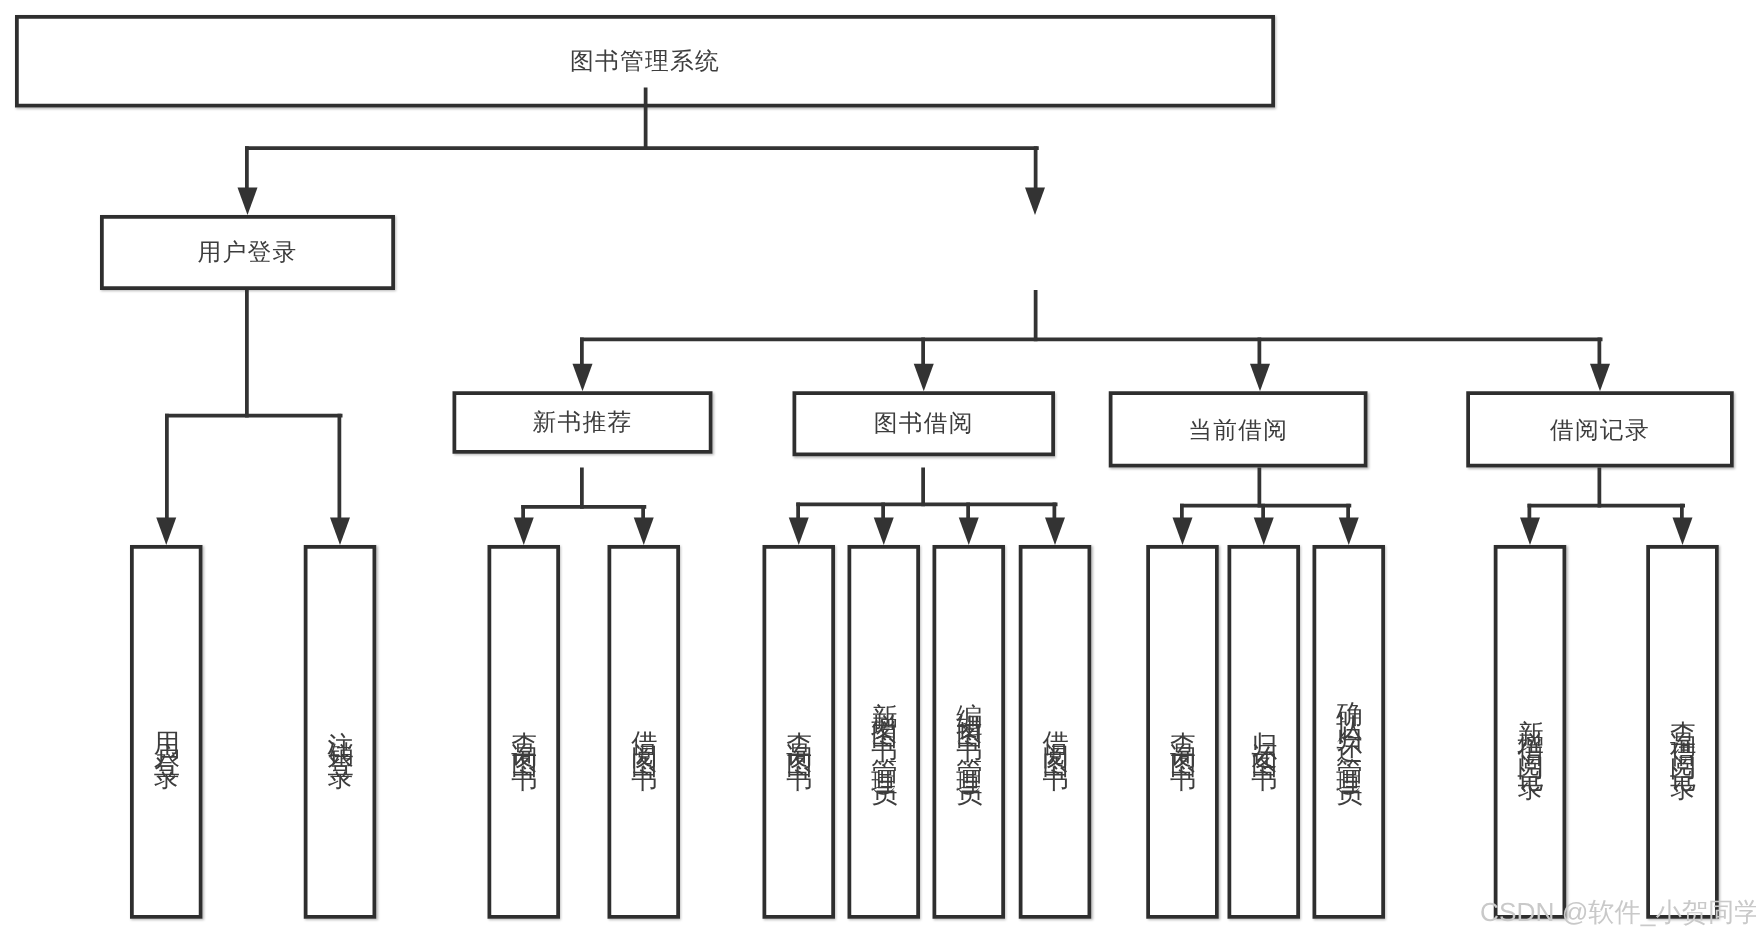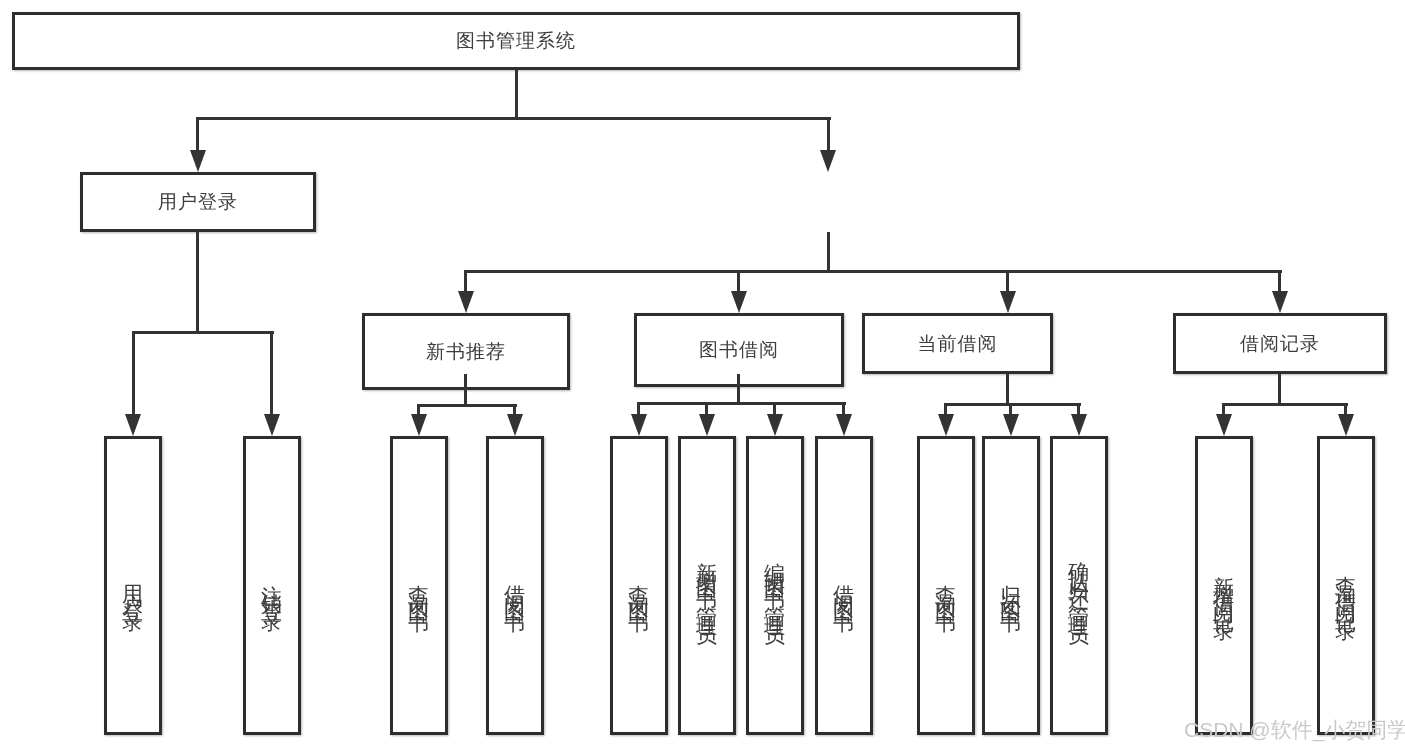--- a/index.html
+++ b/index.html
@@ -34,21 +34,21 @@
   .watermark{
     position:absolute;left:1184px;top:716px;z-index:10;
     color:var(--wm);font-size:21px;white-space:nowrap;
   }
 </style>
 </head>
 <body>
 
 <div class="canvas">
 
-  <div class="node h" style="left:12px;top:12px;width:1008px;height:58px;text-align:right;">图书管理系统</div>
+  <div class="node h" style="left:12px;top:12px;width:1008px;height:74px;text-align:right;">图书管理系统</div>
 
   <div class="line" style="left:515px;top:70px;width:3px;height:48px;"></div>
   <div class="line" style="left:196px;top:117px;width:635px;height:3px;"></div>
   <div class="line" style="left:196px;top:117px;width:3px;height:36px;"></div>
   <div class="line" style="left:827px;top:117px;width:3px;height:36px;"></div>
   <div class="arrow" style="left:190px;top:150px;"></div>
   <div class="arrow" style="left:820px;top:150px;"></div>
 
   <div class="node h" style="left:80px;top:172px;width:236px;height:60px;">用户登录</div>
 
@@ -63,23 +63,23 @@
   <div class="line" style="left:464px;top:270px;width:818px;height:3px;"></div>
   <div class="line" style="left:464px;top:270px;width:3px;height:23px;"></div>
   <div class="line" style="left:737px;top:270px;width:3px;height:23px;"></div>
   <div class="line" style="left:1006px;top:270px;width:3px;height:23px;"></div>
   <div class="line" style="left:1278px;top:270px;width:3px;height:23px;"></div>
   <div class="arrow" style="left:458px;top:291px;"></div>
   <div class="arrow" style="left:731px;top:291px;"></div>
   <div class="arrow" style="left:1000px;top:291px;"></div>
   <div class="arrow" style="left:1272px;top:291px;"></div>
 
-  <div class="node h" style="left:362px;top:313px;width:208px;height:77px;">新书推荐</div>
-  <div class="node h" style="left:634px;top:313px;width:210px;height:74px;">图书借阅</div>
-  <div class="node h" style="left:862px;top:313px;width:191px;height:61px;">当前借阅</div>
+  <div class="node h" style="left:362px;top:313px;width:208px;height:50px;">新书推荐</div>
+  <div class="node h" style="left:634px;top:313px;width:210px;height:52px;">图书借阅</div>
+  <div class="node h" style="left:887px;top:313px;width:207px;height:61px;">当前借阅</div>
   <div class="node h" style="left:1173px;top:313px;width:214px;height:61px;">借阅记录</div>
 
   <div class="line" style="left:464px;top:374px;width:3px;height:33px;"></div>
   <div class="line" style="left:417px;top:404px;width:100px;height:3px;"></div>
   <div class="line" style="left:417px;top:404px;width:3px;height:12px;"></div>
   <div class="line" style="left:513px;top:404px;width:3px;height:12px;"></div>
   <div class="arrow" style="left:411px;top:414px;"></div>
   <div class="arrow" style="left:507px;top:414px;"></div>
 
   <div class="line" style="left:737px;top:374px;width:3px;height:31px;"></div>

